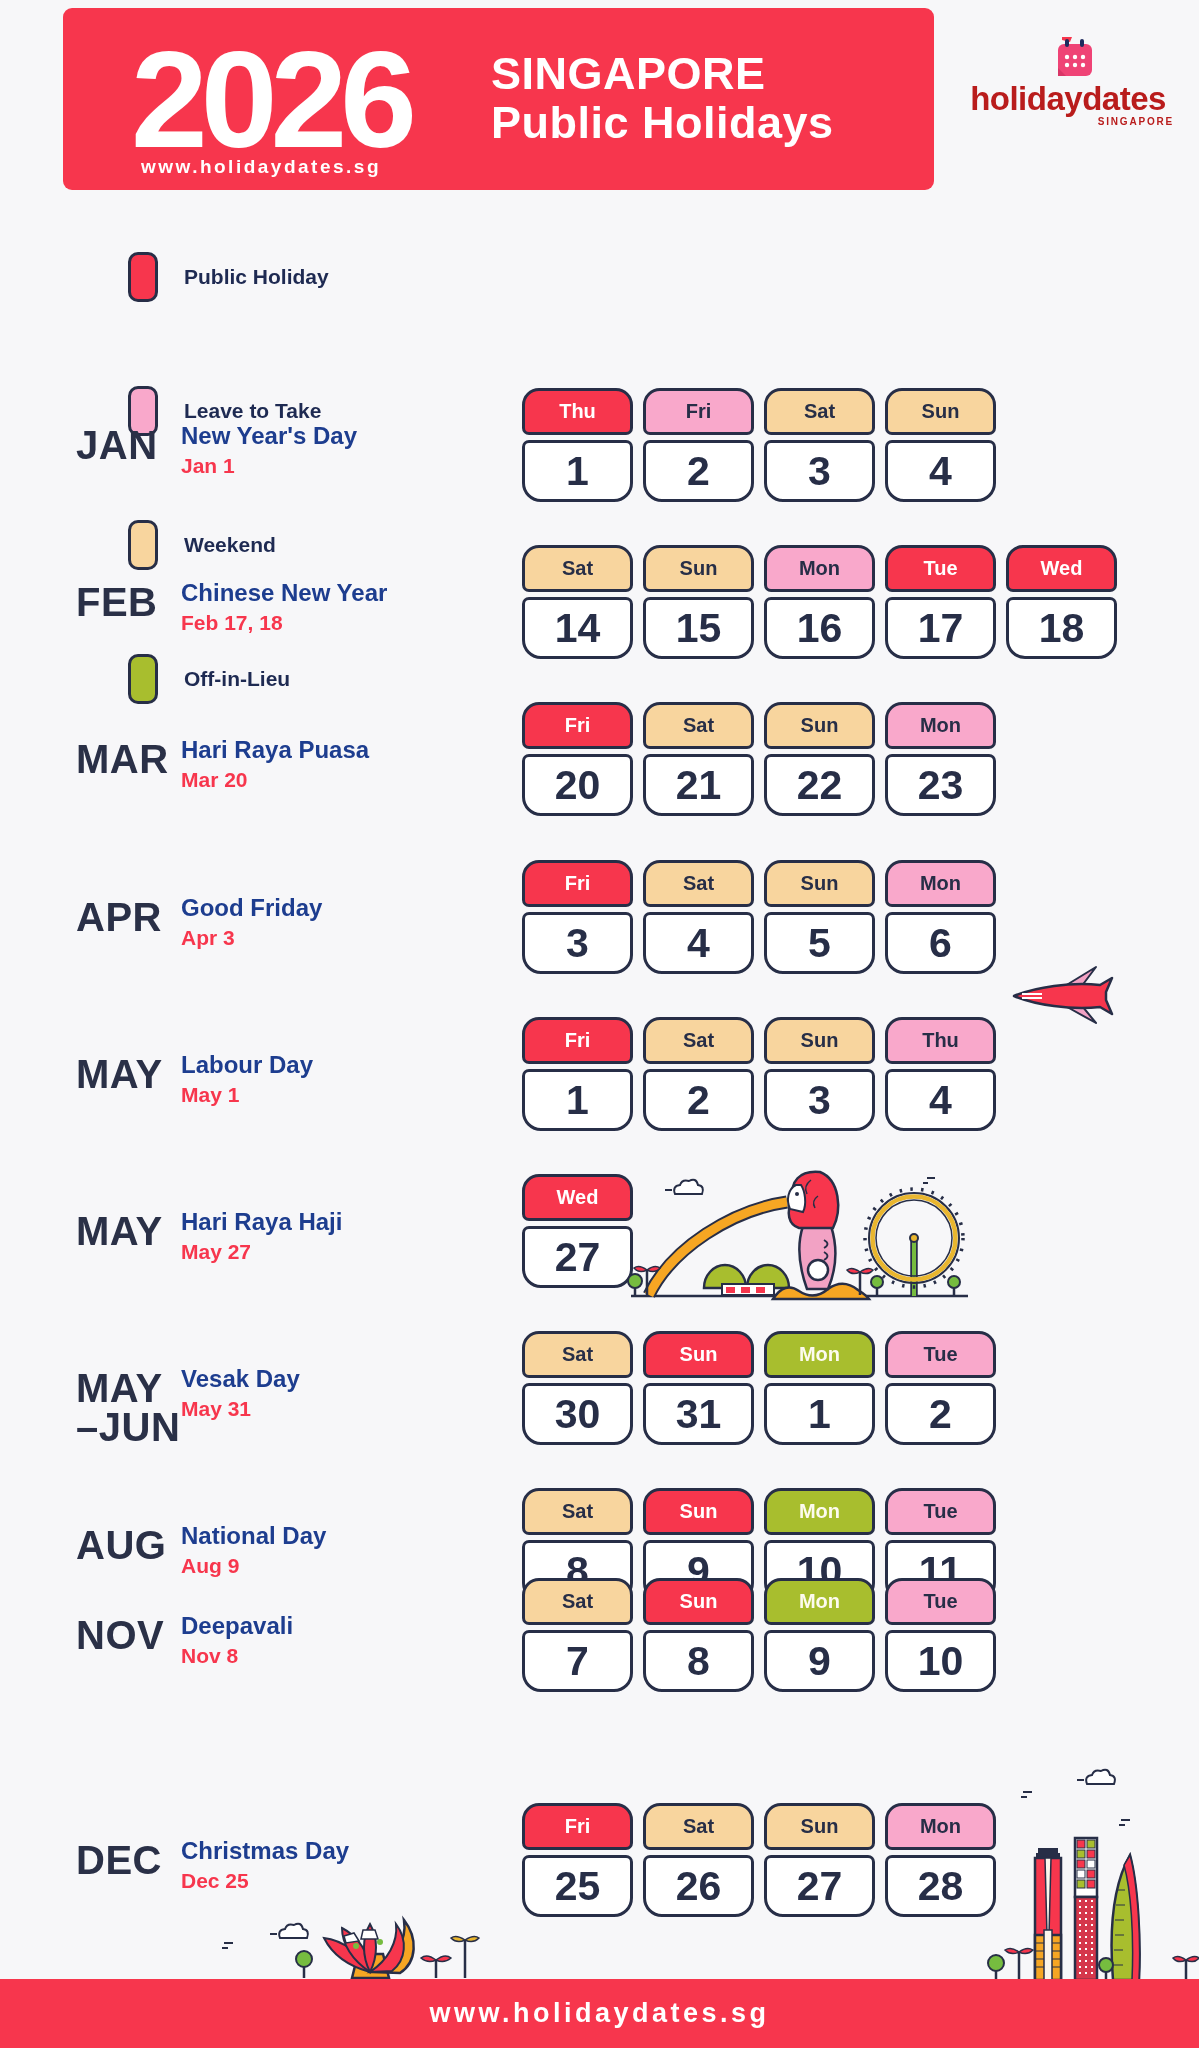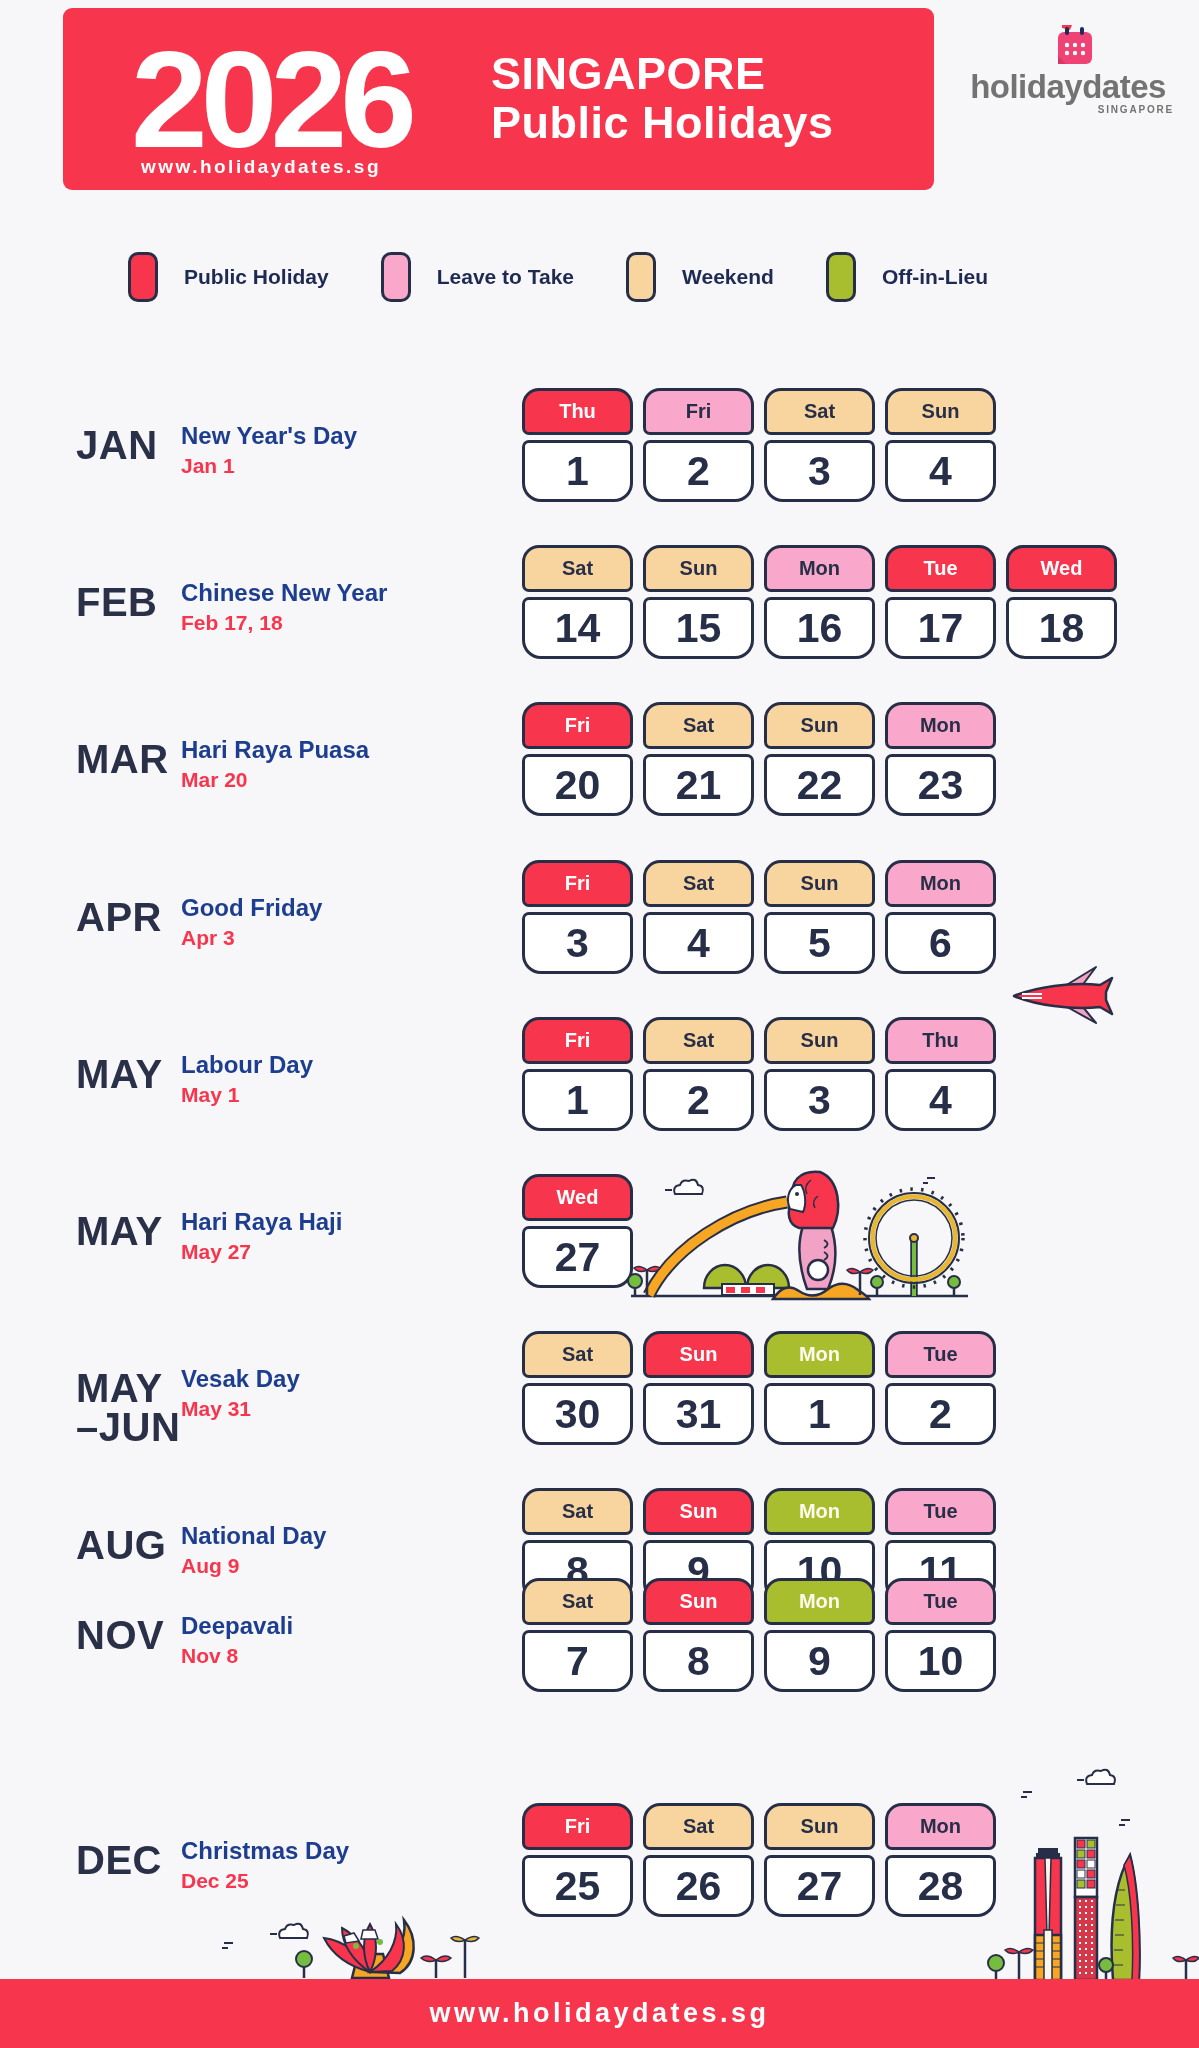--- a/index.html
+++ b/index.html
@@ -9,26 +9,26 @@
   *{margin:0;padding:0;box-sizing:border-box;}
   html,body{background:#e8e8ea;}
   .page{position:relative;width:1199px;height:2048px;background:var(--bg);overflow:hidden;
         font-family:"Liberation Sans",sans-serif;font-weight:bold;margin:0 auto;}
   
   .hero{position:absolute;left:63px;top:8px;width:871px;height:182px;background:var(--red);
         border-radius:9px;color:#ffffff;}
   .hero-year{position:absolute;left:68px;top:12px;font-size:138px;letter-spacing:-7px;}
   .hero-title{position:absolute;left:428px;top:42px;font-size:45px;line-height:1.08;letter-spacing:.5px;}
   .hero-site{position:absolute;left:78px;top:148px;font-size:19px;letter-spacing:2.5px;}
-  .brand{position:absolute;left:958px;top:24px;width:220px;height:90px;color:#737373;}
+  .brand{position:absolute;left:958px;top:36px;width:220px;height:90px;color:#b91c1c;}
   .brand-icon{position:absolute;left:94px;top:0;}
   .brand-name{position:absolute;left:0;top:44px;width:220px;text-align:center;font-size:33px;letter-spacing:-.5px;}
   .brand-sub{position:absolute;right:4px;top:80px;font-size:10px;letter-spacing:1.8px;}
   
-  .legend{position:absolute;left:128px;top:252px;display:flex;align-items:flex-end;gap:52px;}
+  .legend{position:absolute;left:128px;top:252px;display:flex;align-items:flex-start;gap:84px;flex-direction:column;}
   .lg-item{display:flex;align-items:center;gap:26px;}
   .sw{width:30px;height:50px;border:3px solid var(--ink);border-radius:10px;}
   .lg-label{font-size:21px;color:#1E2A52;}
   
   .month-row{position:absolute;left:0;width:1199px;height:157px;}
   .m-label{position:absolute;left:76px;top:38px;font-size:40px;color:#2A3047;
            line-height:.98;white-space:pre-line;letter-spacing:.5px;}
   .h-name{position:absolute;left:181px;top:34px;font-size:24px;color:var(--navy);}
   .h-date{position:absolute;left:181px;top:66px;font-size:21px;color:var(--red);}
   .m-cards{position:absolute;left:522px;top:0;height:115px;}

